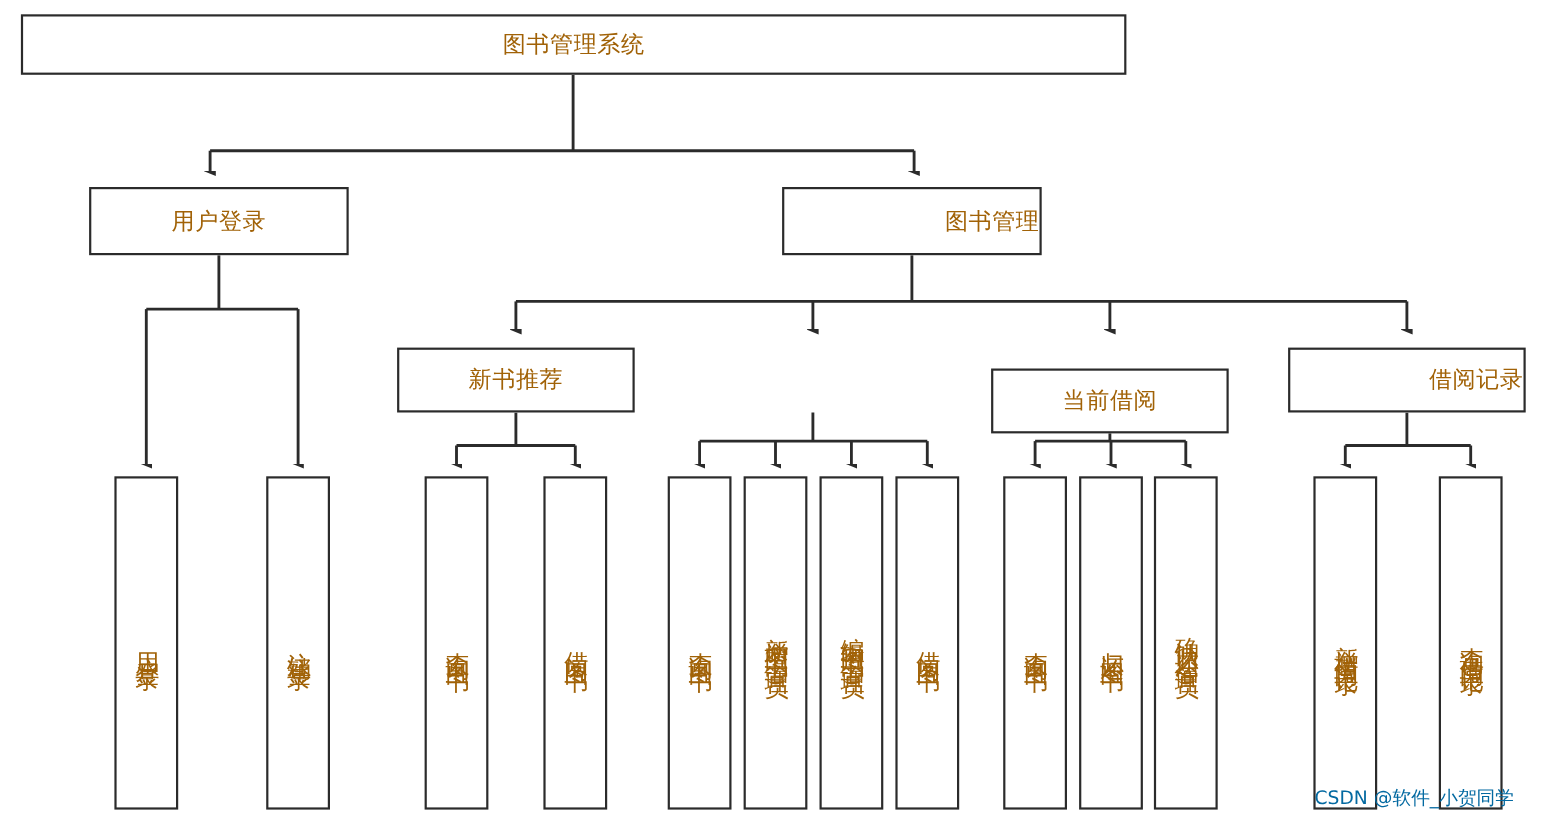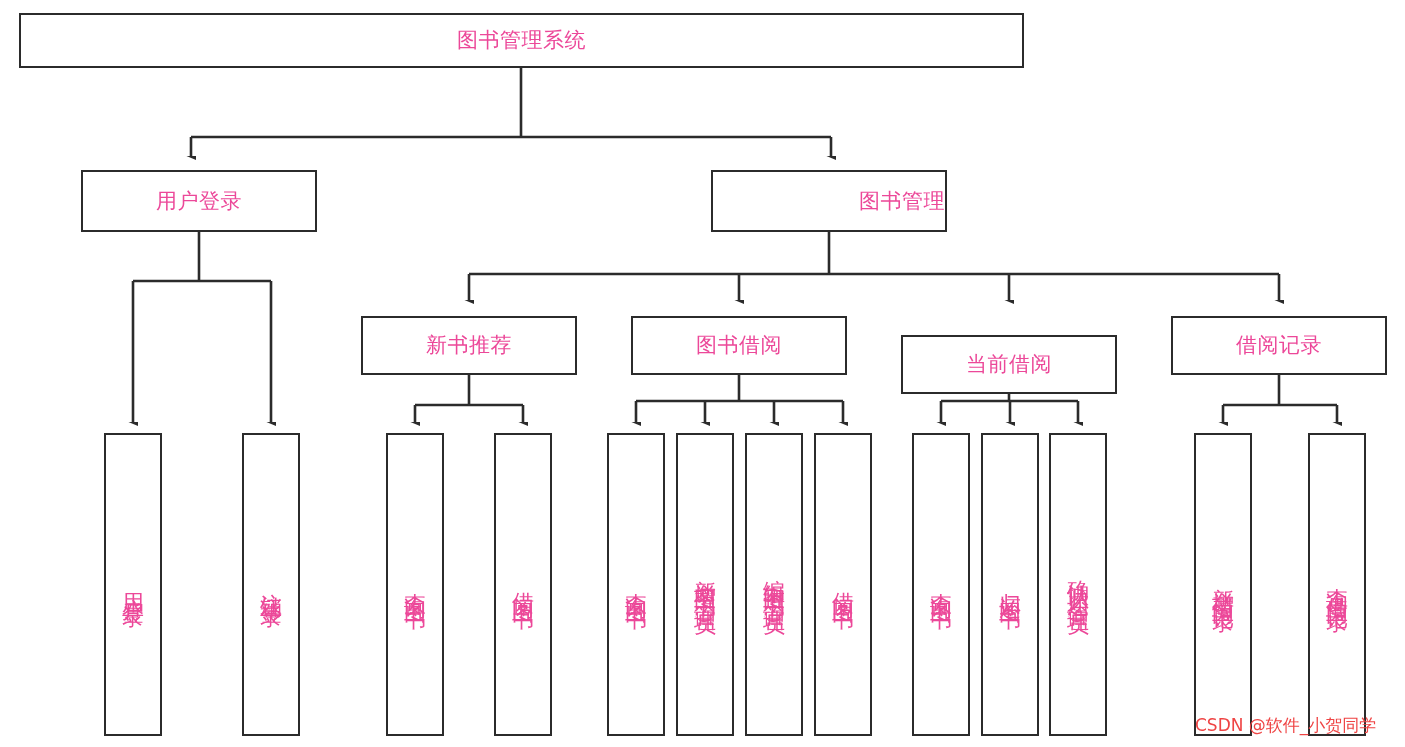--- a/index.html
+++ b/index.html
@@ -34,21 +34,21 @@
     box-sizing: border-box;
     background: #ffffff;
     border: 2.5px solid #2b2b2b;
     display: flex;
     align-items: center;
     justify-content: center;
     overflow: hidden;
   }
   .node-label {
     font-family: "DejaVu Sans", "Liberation Sans", sans-serif;
-    color: #ec4899;
+    color: #a16207;
     line-height: 1.18;
     text-align: center;
     white-space: nowrap;
     user-select: none;
   }
   
   .node-h .node-label {
     font-size: 21px;
     letter-spacing: 0.5px;
   }
@@ -65,21 +65,21 @@
     text-orientation: upright;
     font-size: 22px;
     letter-spacing: 5px;
     line-height: 1;
     white-space: nowrap;
     max-height: 100%;
   }
   
   .watermark {
     position: absolute;
-    color: #ef4444;
+    color: #0369a1;
     font-size: 17px;
     font-family: "DejaVu Sans", "Liberation Sans", sans-serif;
     white-space: nowrap;
     user-select: none;
     pointer-events: none;
   }
 </style>
 </head>
 <body>
 
@@ -144,29 +144,26 @@
   </div>
 
   <div class="node-box node-h" style="left:711px; top:170px; width:236px; height:62px;justify-content:flex-end;">
     <span class="node-label">图书管理</span>
   </div>
 
   <div class="node-box node-h" style="left:361px; top:316px; width:216px; height:59px;">
     <span class="node-label">新书推荐</span>
   </div>
 
-  <div class="node-box node-h" style="left:631px; top:316px; width:216px; height:59px;">
-    <span class="node-label">图书借阅</span>
-  </div>
 
   <div class="node-box node-h" style="left:901px; top:316px; width:216px; height:59px;margin-top:19px;">
     <span class="node-label">当前借阅</span>
   </div>
 
-  <div class="node-box node-h" style="left:1171px; top:316px; width:216px; height:59px;">
+  <div class="node-box node-h" style="left:1171px; top:316px; width:216px; height:59px;justify-content:flex-end;">
     <span class="node-label">借阅记录</span>
   </div>
 
   <div class="node-box node-v" style="left:104px; top:433px; width:58px; height:303px;">
     <span class="node-label">用户登录</span>
   </div>
   <div class="node-box node-v" style="left:242px; top:433px; width:58px; height:303px;">
     <span class="node-label">注销登录</span>
   </div>
 

